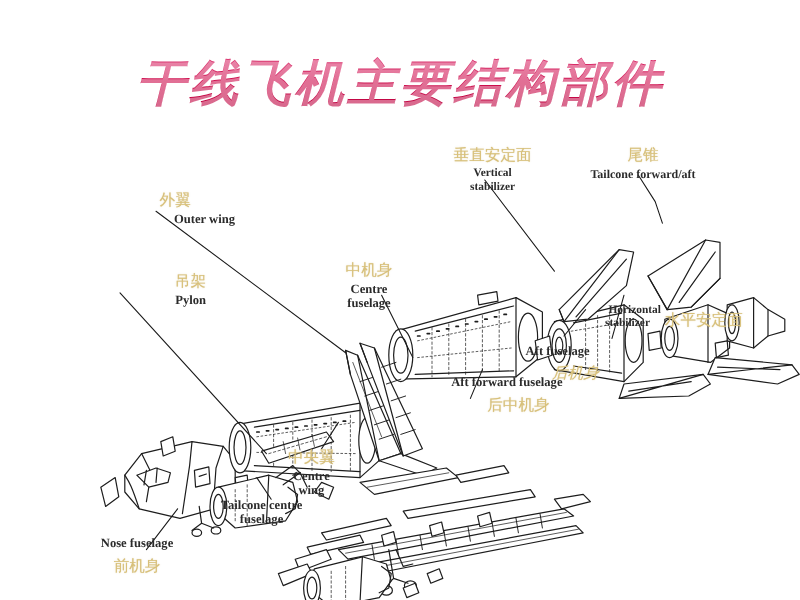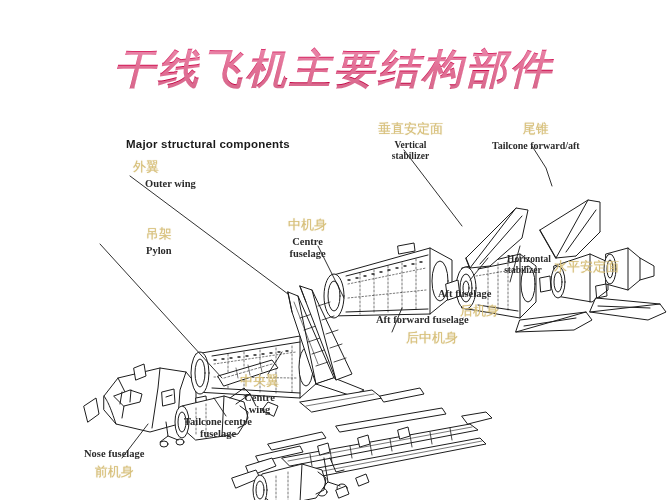--- a/index.html
+++ b/index.html
@@ -244,21 +244,20 @@
         <path d="M402,202 L392,226"></path>
         <path d="M268,268 L282,246"></path>
         <path d="M214,292 L226,310"></path>
         <path d="M122,352 L148,318"></path>
       </g>
 
     </g>
   </svg>
   </div>
 
-  <div class="heading" style="left:126px;top:118px;">Major structural components</div>
 
   <div class="lbl" style="left:133px;top:138px;">
     <div class="cn">外翼</div>
     <div class="en" style="margin-left:12px;margin-top:2px;text-align:center;">Outer wing</div>
   </div>
 
   <div class="lbl" style="left:138px;top:205px;text-align:right;">
     <div class="cn">吊架</div>
     <div class="en" style="margin-left:8px;margin-top:2px;">Pylon</div>
   </div>
@@ -281,21 +280,21 @@
   </div>
 
   <div class="lbl" style="left:495px;top:234px;">
     <div class="en ctr" style="font-size:9.5px;padding-left:12px;">Horizontal</div>
     <div class="en ctr" style="font-size:9.5px;">stabilizer</div>
   </div>
   <div class="lbl cn" style="left:554px;top:238px;">水平安定面</div>
 
   <div class="lbl" style="left:438px;top:268px;">
     <div class="en">Aft fuselage</div>
-    <div class="cn" style="margin-left:22px;margin-top:2px;">后机身</div>
+    <div class="cn" style="margin-left:22px;margin-top:2px;font-style:italic;">后机身</div>
   </div>
 
   <div class="lbl" style="left:376px;top:294px;">
     <div class="en">Aft forward fuselage</div>
     <div class="cn" style="margin-left:30px;margin-top:3px;">后中机身</div>
   </div>
 
   <div class="lbl ctr" style="left:240px;top:352px;">
     <div class="cn">中央翼</div>
     <div class="en" style="margin-top:2px;">Centre</div>

